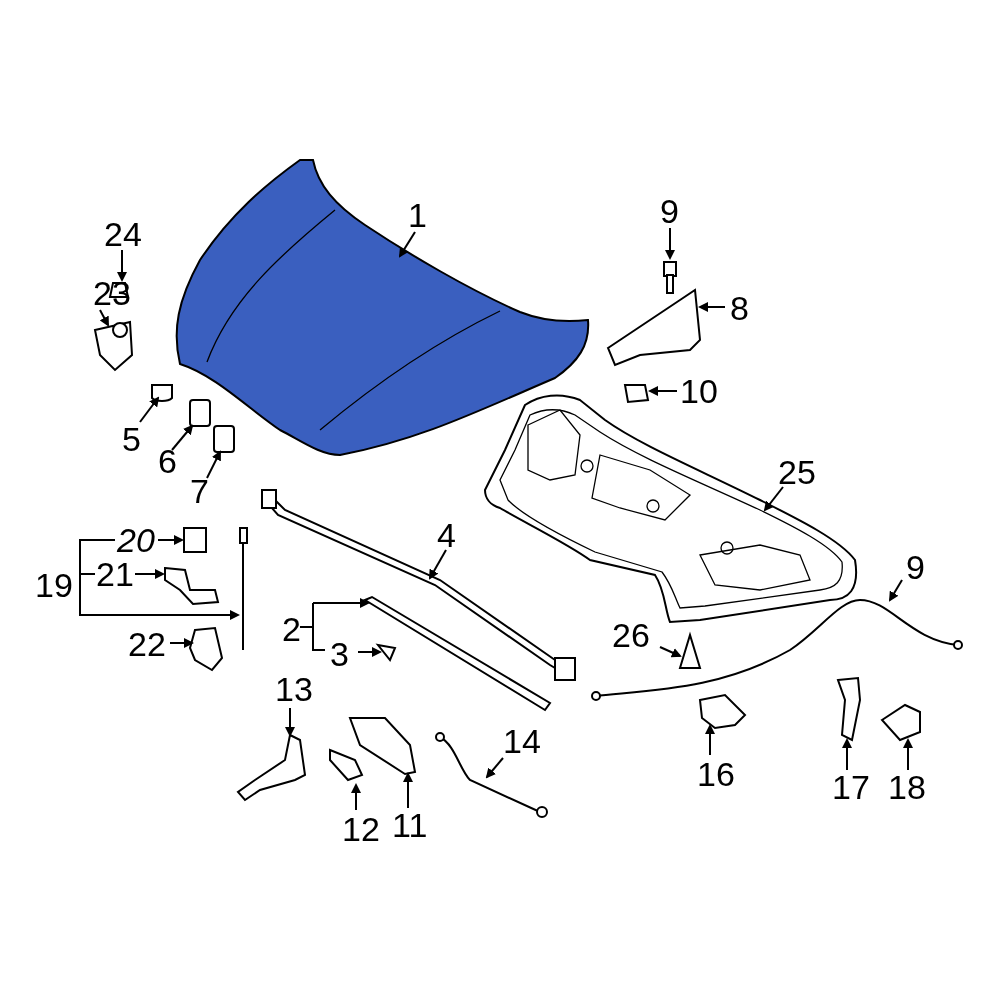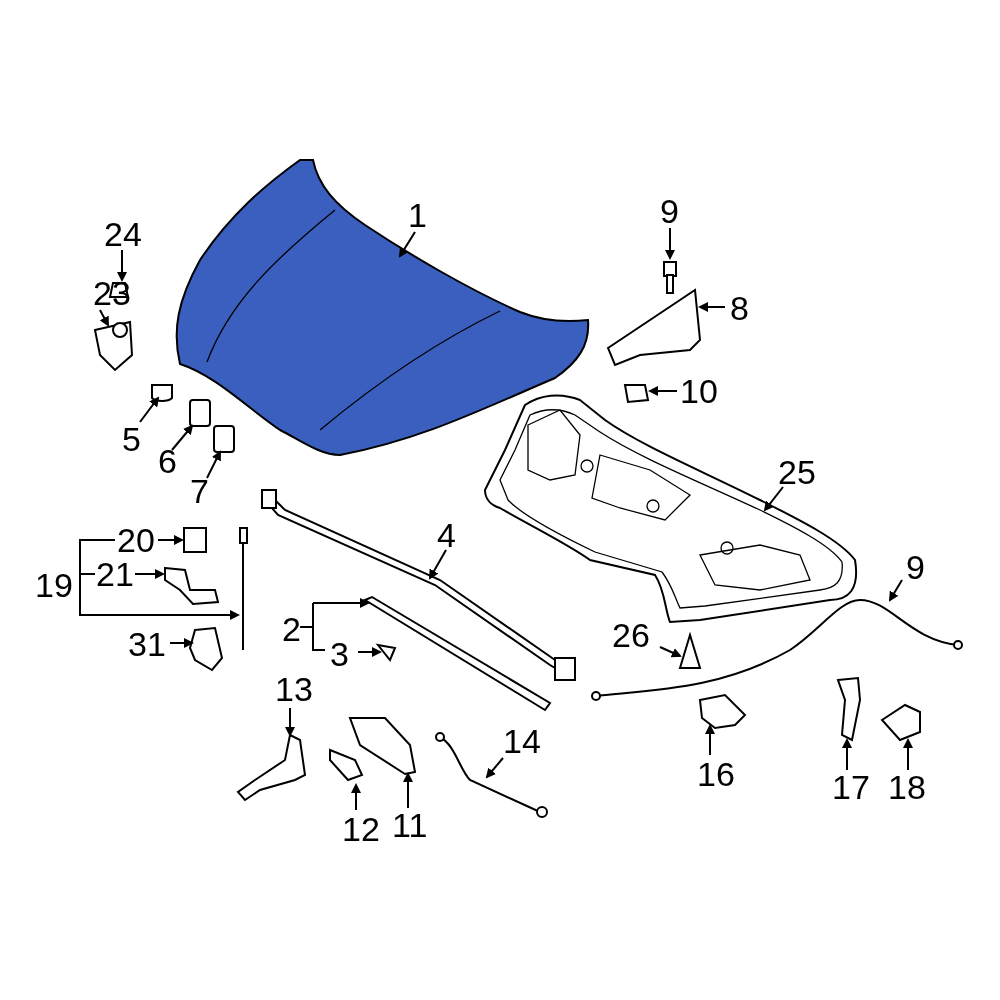--- a/index.html
+++ b/index.html
@@ -154,19 +154,19 @@
 <div class="lbl" style="left:680px;top:374px;">10</div>
 <div class="lbl" style="left:392px;top:808px;">11</div>
 <div class="lbl" style="left:342px;top:812px;">12</div>
 <div class="lbl" style="left:275px;top:672px;text-align:center;">13</div>
 <div class="lbl" style="left:503px;top:724px;">14</div>
 <div class="lbl" style="left:906px;top:550px;">9</div>
 <div class="lbl" style="left:697px;top:757px;">16</div>
 <div class="lbl" style="left:832px;top:770px;">17</div>
 <div class="lbl" style="left:888px;top:770px;">18</div>
 <div class="lbl" style="left:35px;top:557px;margin-top:11px;">19</div>
-<div class="lbl" style="left:117px;top:523px;">20</div>
+<div class="lbl" style="left:117px;top:523px;font-style:italic;">20</div>
 <div class="lbl" style="left:96px;top:557px;">21</div>
-<div class="lbl" style="left:128px;top:627px;">31</div>
+<div class="lbl" style="left:128px;top:627px;">22</div>
 <div class="lbl" style="left:56px;top:276px;margin-left:37px;">23</div>
 <div class="lbl" style="left:104px;top:217px;">24</div>
 <div class="lbl" style="left:778px;top:455px;">25</div>
 <div class="lbl" style="left:612px;top:618px;">26</div>
 
 </body></html>

